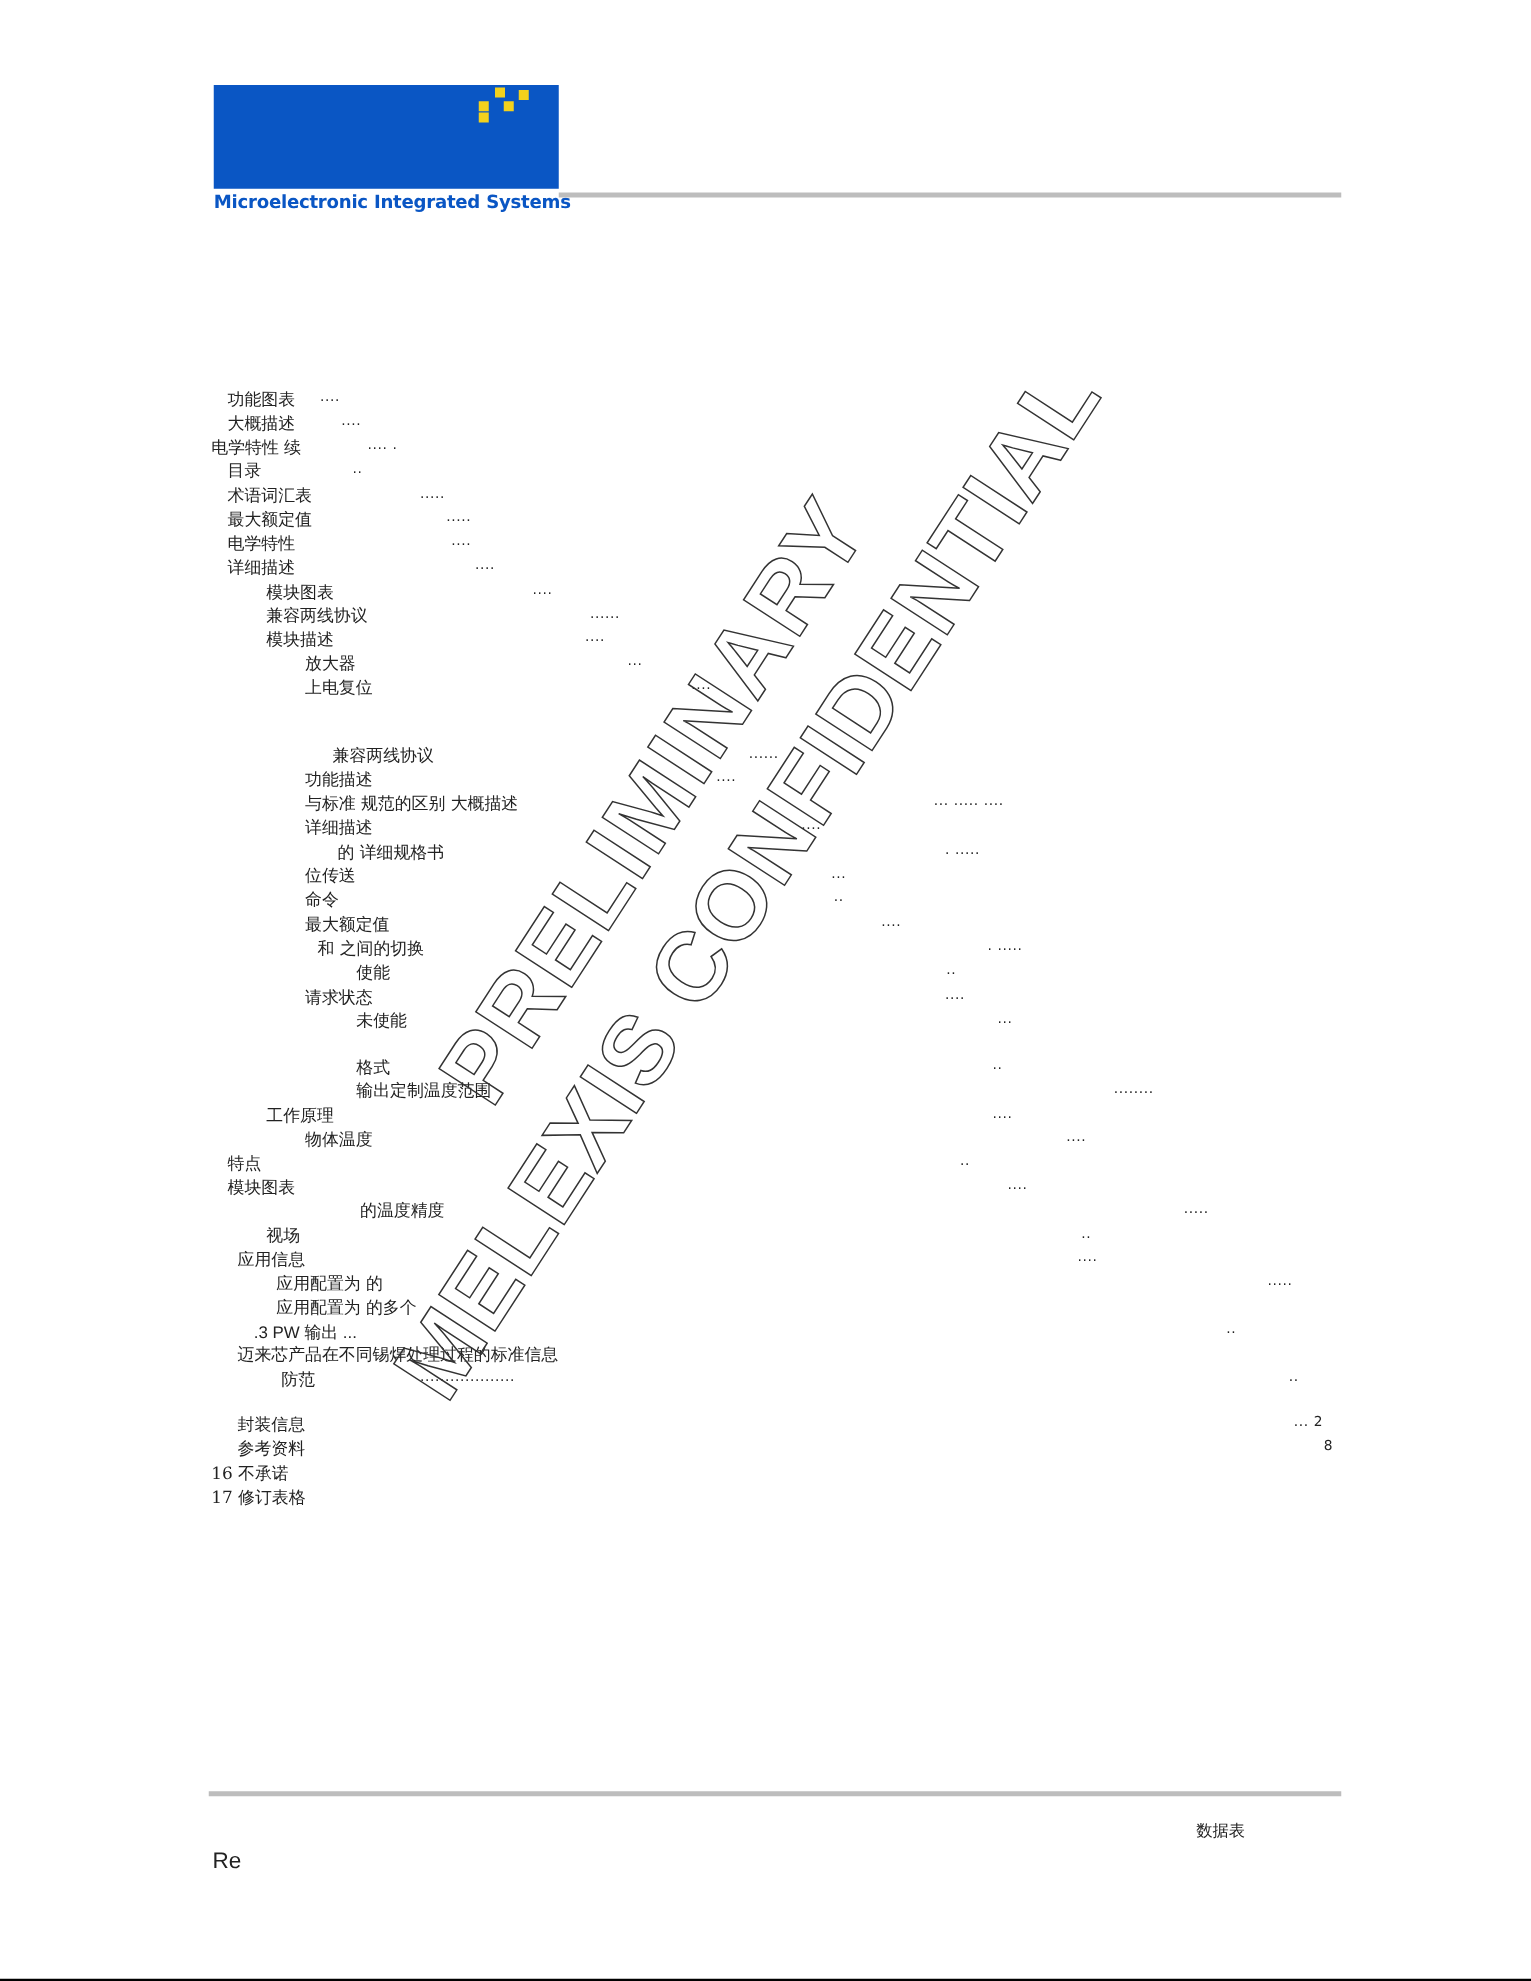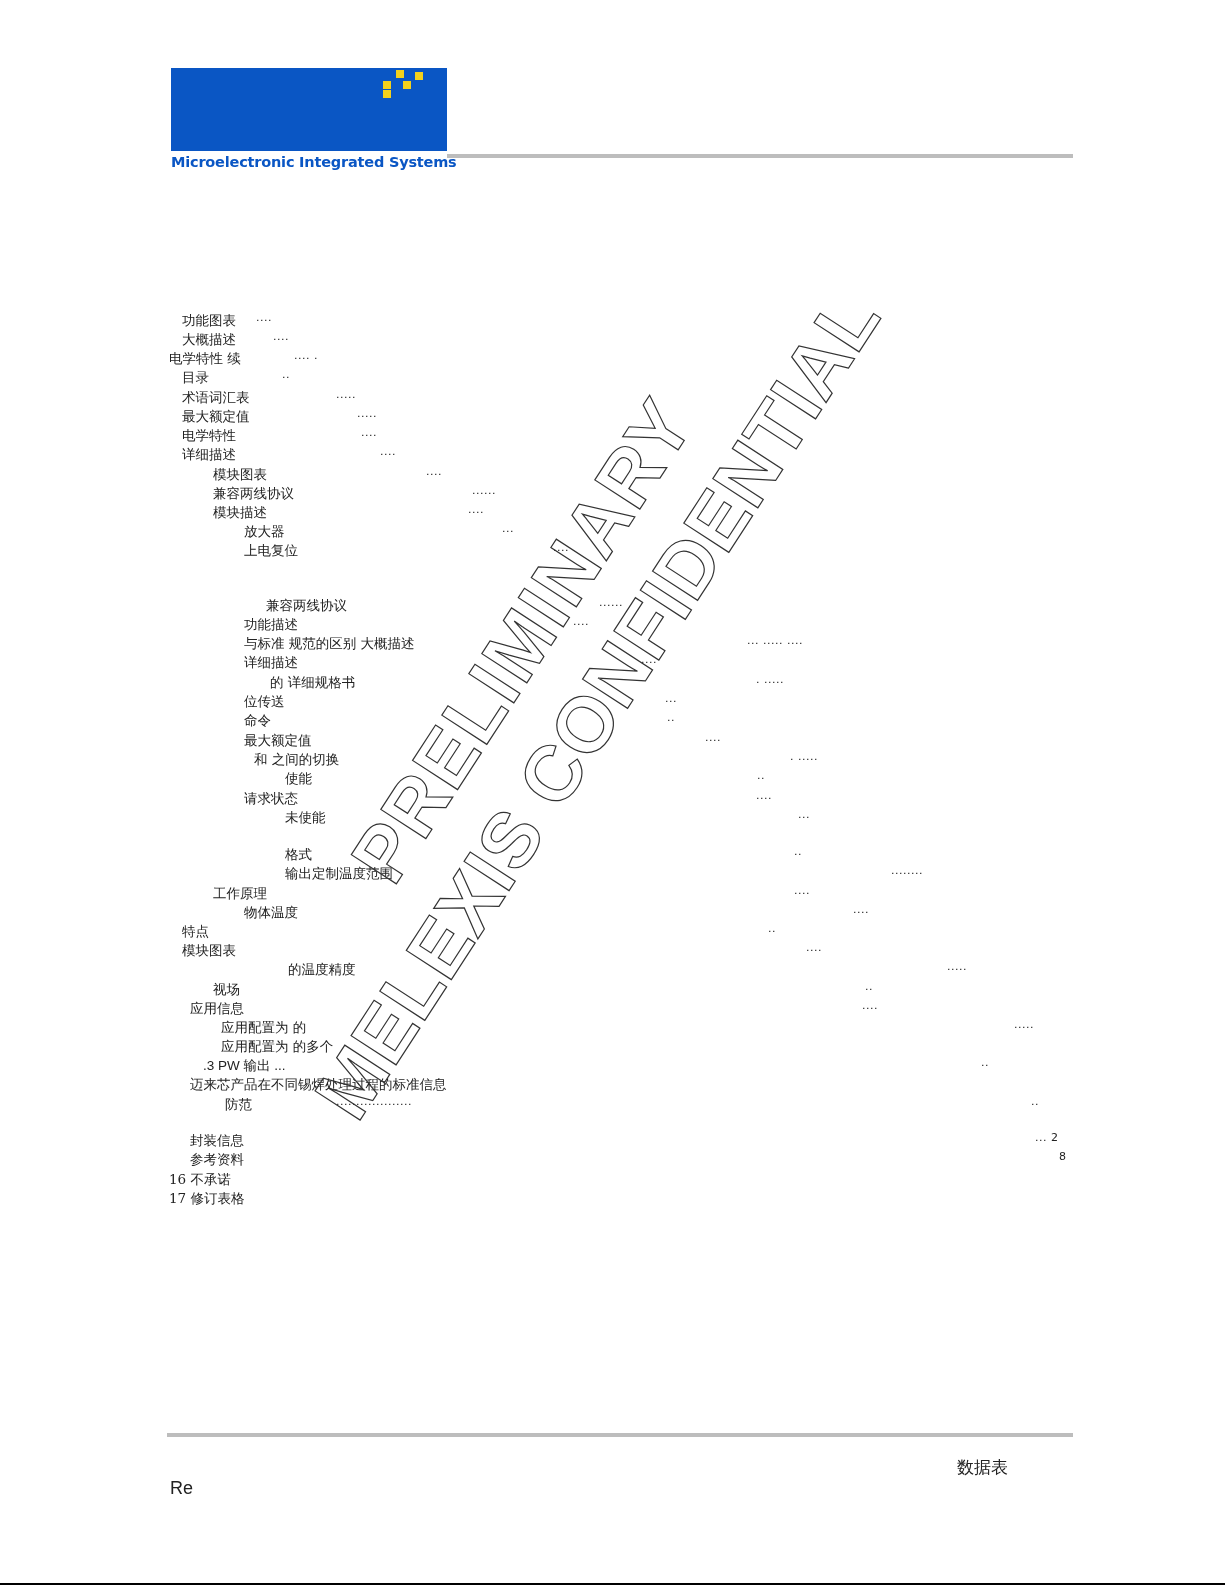--- a/index.html
+++ b/index.html
@@ -18,21 +18,21 @@
   .footer-rule { position: absolute; left: 167px; top: 1433px; width: 906px; height: 4px; background: #bdbdbd; }
   .bottom-rule { position: absolute; left: 0; top: 1583px; width: 1225px; height: 2px; background: #000; }
 
   
   .toc-row { position: absolute; height: 19px; line-height: 19px; font-size: 13.5px; white-space: nowrap; }
   .toc-title { position: absolute; top: 0; }
   .toc-dots { position: absolute; top: -3px; font-family: "DejaVu Sans", sans-serif; font-size: 11px; letter-spacing: 0.5px; }
   .sans { font-family: "Liberation Sans", sans-serif; }
 
   
-  .footer-doc { position: absolute; left: 957px; top: 1456px; font-size: 17px; }
+  .footer-doc { position: absolute; left: 957px; top: 1456px; font-size: 13px; }
   .footer-rev { position: absolute; left: 170px; top: 1478px; font-family: "Liberation Sans", sans-serif; font-size: 18px; }
 
   
   .watermark { position: absolute; left: 0; top: 0; width: 1225px; height: 1585px; pointer-events: none; }
 </style>
 </head>
 <body>
 
 <div class="logo-box">
   <span class="logo-sq" style="left:225px;top:2px;"></span>

